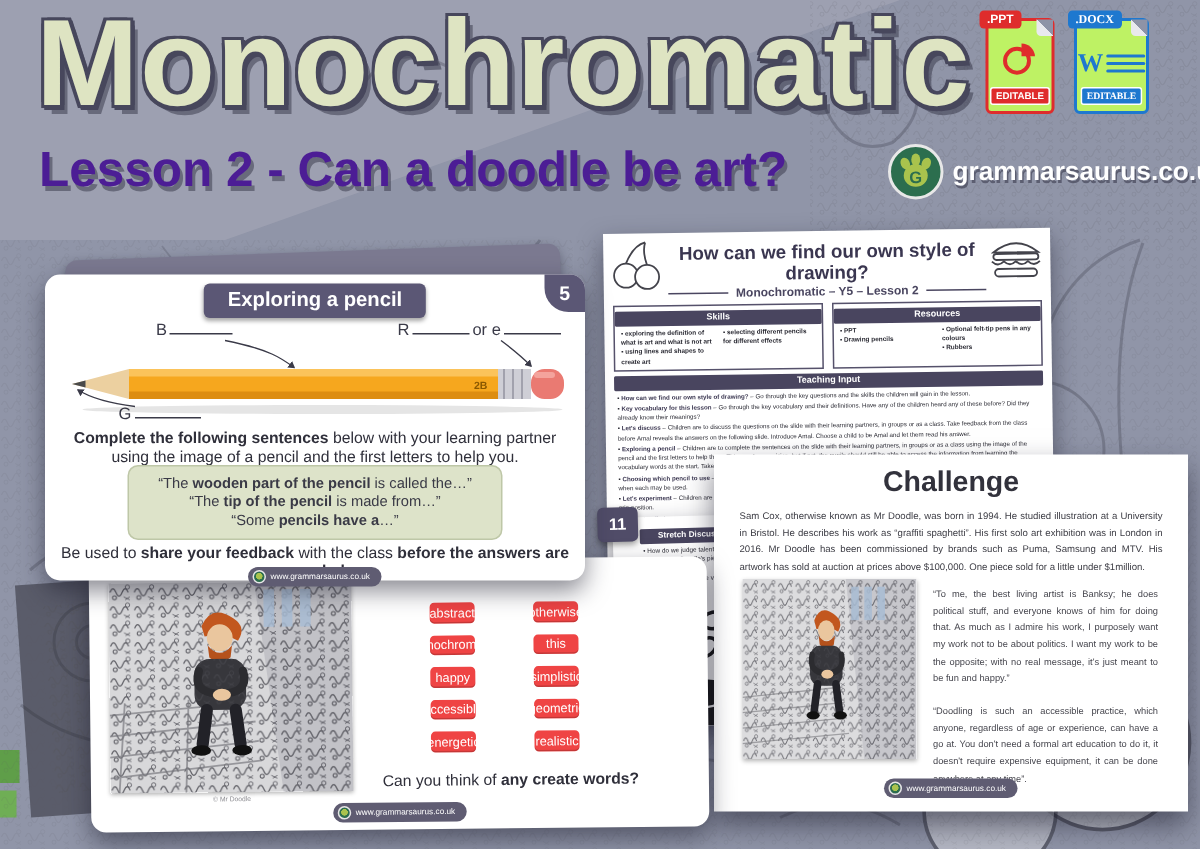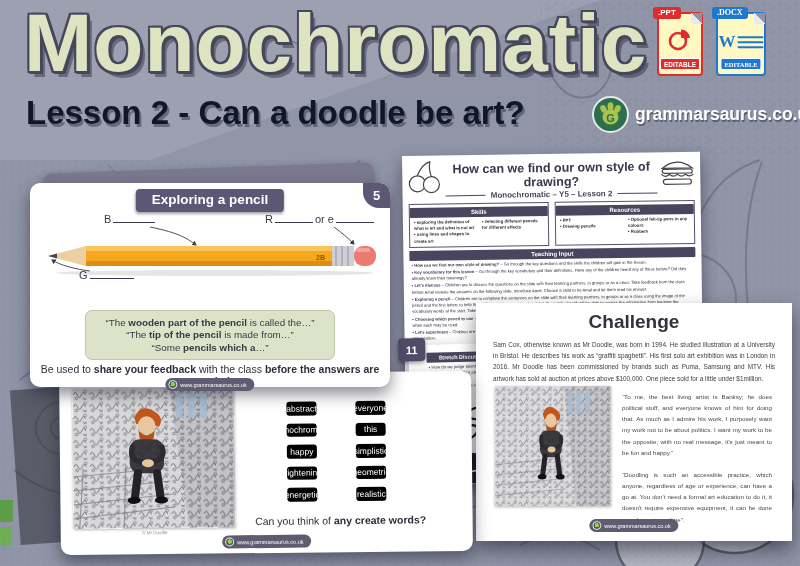--- a/index.html
+++ b/index.html
@@ -9,24 +9,24 @@
   .abs{position:absolute;}
 
   
   #bgart{position:absolute;inset:0;}
 
   
   .main-title{position:absolute;left:24px;top:-4px;font-size:82px;font-weight:bold;
     letter-spacing:1px;color:#dee4c2;
     text-shadow:3px 3px 0 #47475c,-2px -2px 0 #47475c,2px -2px 0 #47475c,
                 -2px 2px 0 #47475c,0 3px 0 #47475c,3px 0 0 #47475c,5px 6px 0 rgba(40,40,58,.45);}
-  .sub-title{position:absolute;left:26px;top:94px;font-size:33px;font-weight:bold;color:#0f172a;
+  .sub-title{position:absolute;left:26px;top:94px;font-size:33px;font-weight:bold;color:#4c1d95;
     text-shadow:2px 3px 0 rgba(52,52,70,.5);}
 
-  .file-badge{position:absolute;width:46px;height:64px;background:#fef9c3;border-radius:4px;}
+  .file-badge{position:absolute;width:46px;height:64px;background:#bef264;border-radius:4px;}
   .fb-ppt{left:657px;top:12px;border:2.5px solid #df2c2c;}
   .fb-docx{left:716px;top:12px;width:50px;border:2.5px solid #1e78cf;font-family:Liberation Serif, serif;}
   .fb-tab{position:absolute;left:-6px;top:-7px;font-size:8px;font-weight:bold;color:#fff;
     padding:1px 5px 2px;border-radius:3px;}
   .fb-ppt .fb-tab{background:#df2c2c;}
   .fb-docx .fb-tab{background:#1e78cf;}
   .fb-fold{position:absolute;top:-1px;right:-1px;width:11px;height:11px;
     background:linear-gradient(225deg,#8e93a7 0 49%,#e9e9ee 50% 100%);border-bottom-left-radius:3px;}
   .fb-edit{position:absolute;left:50%;transform:translateX(-50%);bottom:4px;font-size:6.5px;
     font-weight:bold;color:#fff;padding:1.5px 3px;border-radius:2px;border:1px solid #fff;white-space:nowrap;}
@@ -112,21 +112,21 @@
   .ch-quotes{position:absolute;left:146px;top:88px;width:150px;}
   .ch-quotes p{font-size:6.2px;line-height:1.8;color:#46464e;text-align:justify;margin:0 0 11px;}
   .challenge .pill{left:50%;transform:translateX(-50%);bottom:9px;}
 
   
   .words-slide{left:60px;top:373px;width:412px;height:180px;border-radius:10px;transform:rotate(-0.6deg);}
   .ws-photo{position:absolute;left:13px;top:14px;width:162px;height:140px;box-shadow:0 1px 3px rgba(0,0,0,.3);}
   .ws-caption{position:absolute;left:13px;top:156px;width:162px;text-align:center;font-size:4.5px;color:#8b8b90;}
   .word-grid{position:absolute;left:194px;top:29px;display:grid;grid-template-columns:63px 63px;
     grid-auto-rows:13.5px;gap:8px 6px;}
-  .word-tile{background:#000000;border-radius:3px;color:#fff;font-size:8.5px;
+  .word-tile{background:#ef4444;border-radius:3px;color:#fff;font-size:8.5px;
     display:flex;align-items:center;justify-content:center;box-shadow:inset 0 -1px 0 rgba(0,0,0,.18);margin-left:33px;}
   .ws-question{position:absolute;left:160px;width:240px;top:142px;text-align:center;
     font-size:10.5px;color:#2f2f3a;}
   .words-slide .pill{left:50%;transform:translateX(-50%);bottom:5px;}
 
   
   .photo-svg{width:100%;height:100%;display:block;}
 </style>
 </head>
 <body>
@@ -373,26 +373,26 @@
           <path d="M12 63 L9 86 M31 63 L34 86" stroke="#222228" stroke-width="8" stroke-linecap="round"></path>
           <ellipse cx="8" cy="90" rx="6.5" ry="3.5" fill="#111"></ellipse>
             <ellipse cx="35" cy="90" rx="6.5" ry="3.5" fill="#111"></ellipse>
         </g>
       </svg>
     </div>
     <div class="ws-caption">© Mr Doodle</div>
 
     <div class="word-grid">
       <div class="word-tile">abstract</div>
-      <div class="word-tile">everyone</div>
+      <div class="word-tile">otherwise</div>
       <div class="word-tile">monochromatic</div>
       <div class="word-tile">this</div>
       <div class="word-tile">happy</div>
       <div class="word-tile">simplistic</div>
-      <div class="word-tile">frightening</div>
+      <div class="word-tile">accessible</div>
       <div class="word-tile">geometric</div>
       <div class="word-tile">energetic</div>
       <div class="word-tile">realistic</div>
     </div>
 
     <div class="ws-question">
       <span>Can you think of </span><b>any create words?</b>
     </div>
     <div class="pill">
       <span class="pill-dot"></span>
@@ -444,25 +444,28 @@
           <path d="M0 0 L5 3 L0 6 Z" fill="#3a3a48"></path>
         </marker>
       </defs>
       <g stroke="#3a3a48" stroke-width=".9" fill="none">
         <path d="M120 44 C150 50 158 56 166 62" marker-end="url(#ah)"></path>
         <path d="M304 44 C312 50 318 55 324 61" marker-end="url(#ah)"></path>
         <path d="M60 88 C44 86 30 82 22 77" marker-end="url(#ah)"></path>
       </g>
     </svg>
 
+    <div class="pinstr">
+      <b>Complete the following sentences</b><span> below with your learning partner using the image of a pencil and the first letters to help you.</span>
+    </div>
 
     <div class="greenbox">
       <p><span>“The </span><b>wooden part of the pencil</b><span> is called the…”</span></p>
       <p><span>“The </span><b>tip of the pencil</b><span> is made from…”</span></p>
-      <p><span>“Some </span><b>pencils which a</b><span>…”</span></p>
+      <p><span>“Some </span><b>pencils have a</b><span>…”</span></p>
     </div>
 
     <div class="pfeedback">
       <span>Be used to </span><b>share your feedback</b><span> with the class </span><b>before the answers are revealed</b><span>.</span>
     </div>
 
     <div class="pill">
       <span class="pill-dot"></span>
       <span class="pill-text">www.grammarsaurus.co.uk</span>
     </div>

